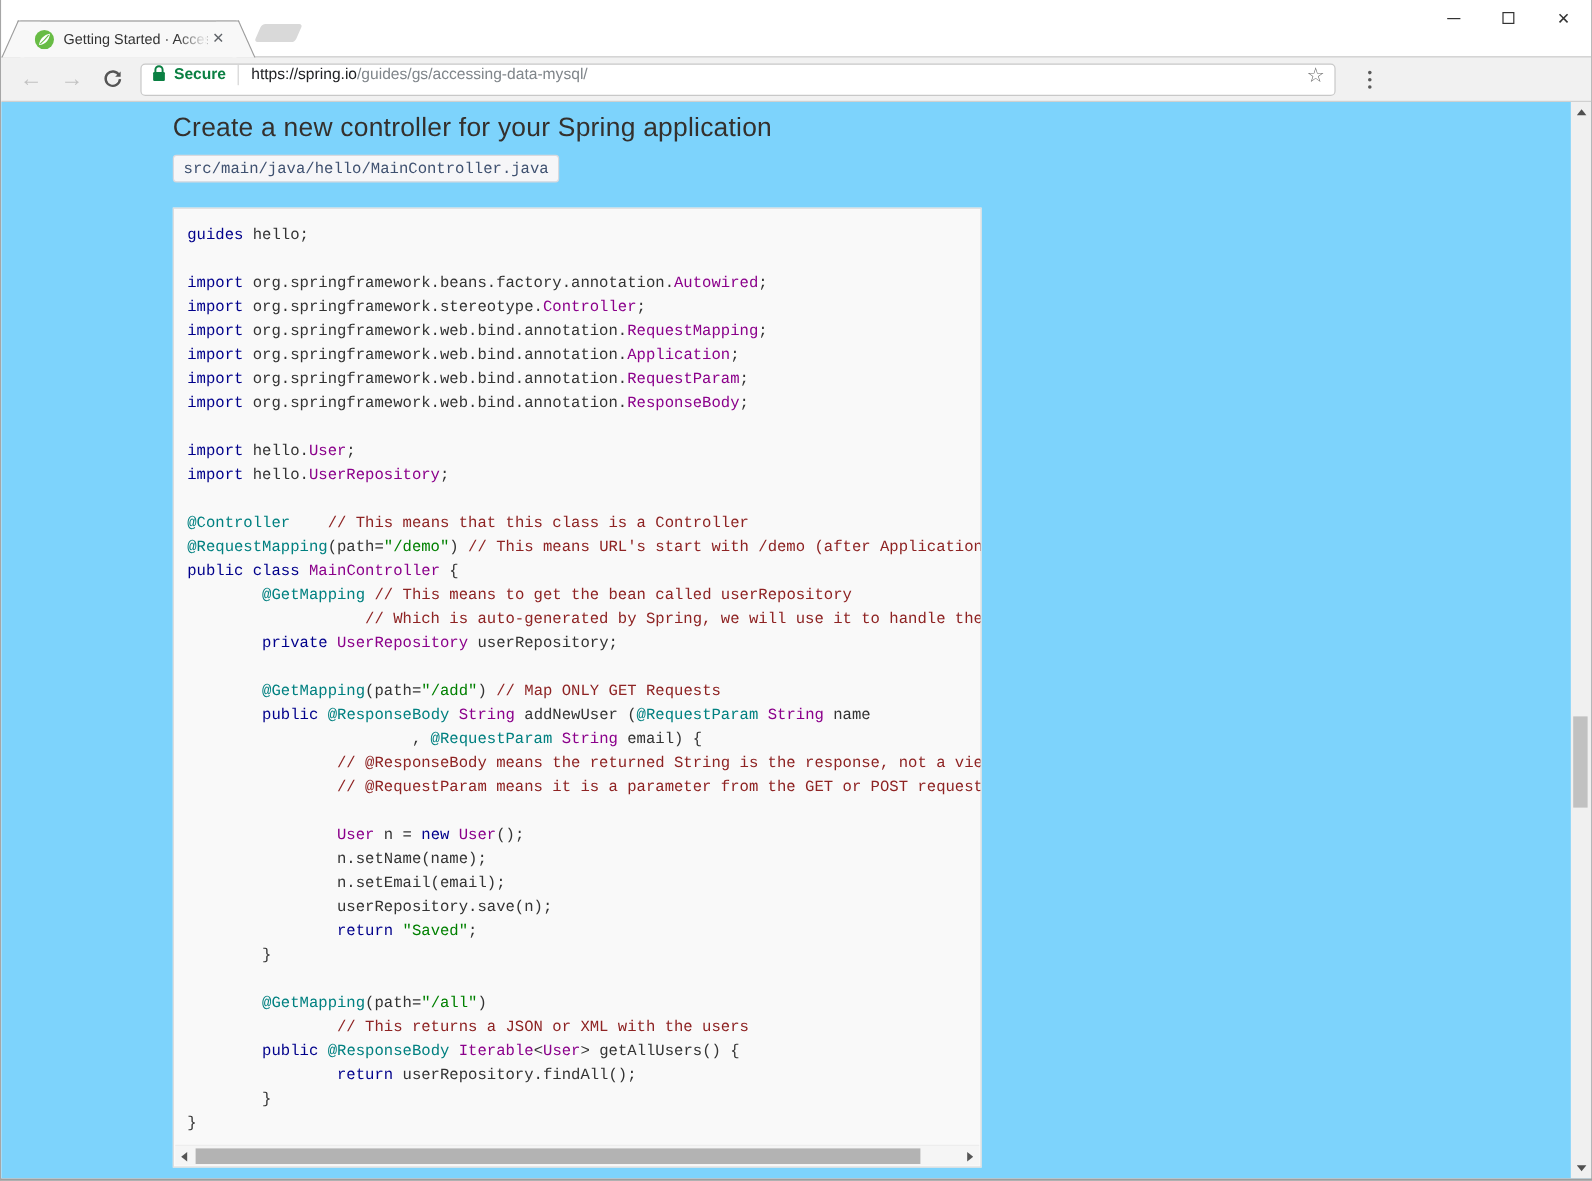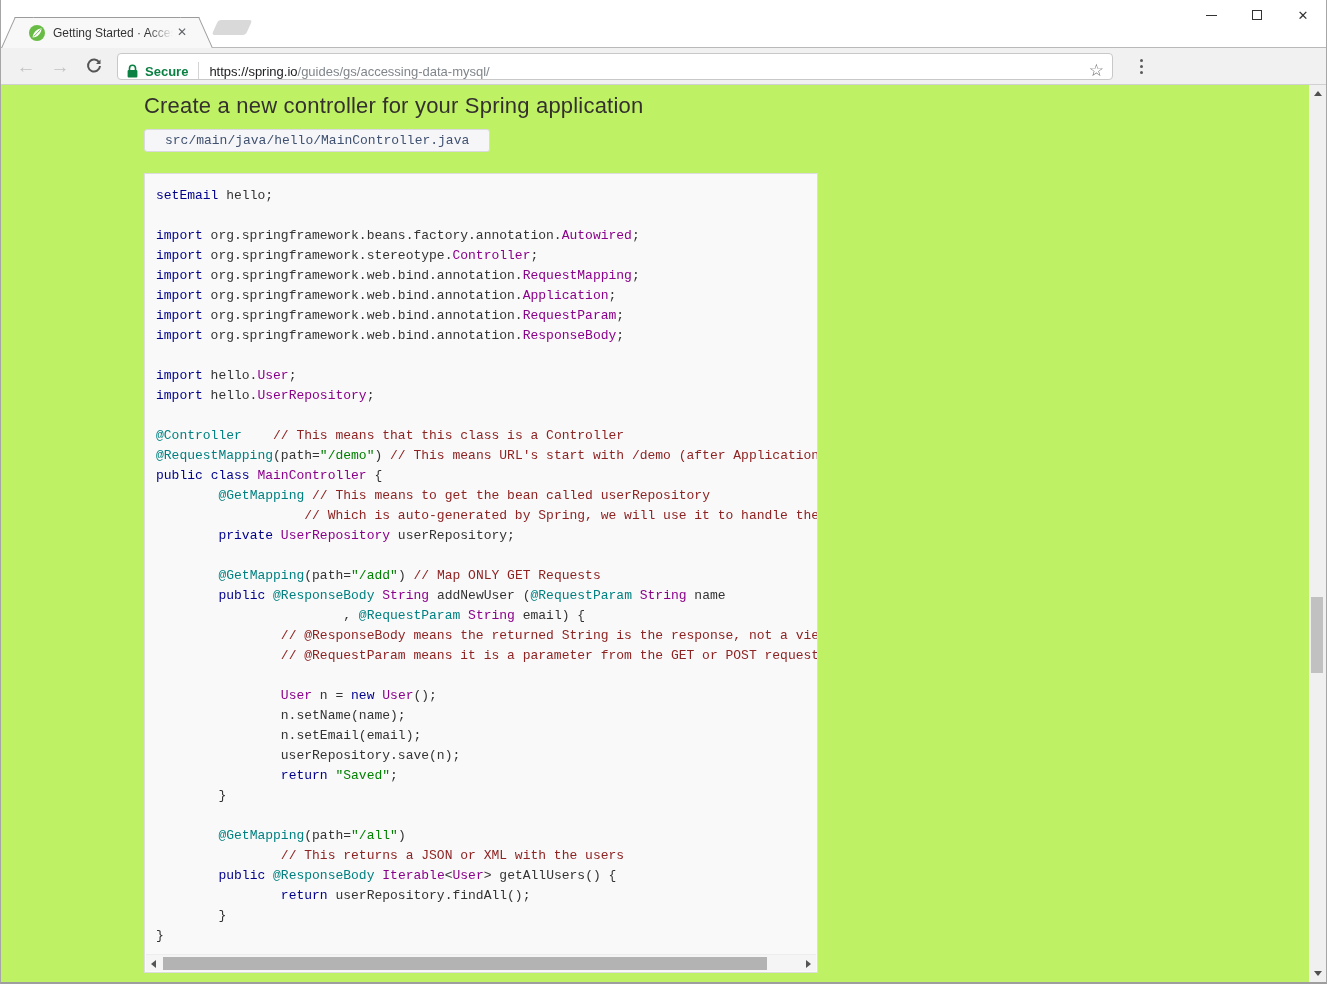--- a/index.html
+++ b/index.html
@@ -31,39 +31,39 @@
   .glyph-max { width:10px; height:10px; border:1px solid #333; }
   .glyph-close { font-size:13px; color:#333; line-height:1; }
 
   
   .toolbar { position:absolute; left:0; top:48px; width:100%; height:37px; background:#f1f1f1;
              border-bottom:1px solid #d0d0d0; display:flex; align-items:center; padding:0 8px; z-index:1; }
   .nav-btn { width:28px; height:28px; display:flex; align-items:center; justify-content:center; margin:0 3px; }
   .nav-arrow { font-size:19px; color:#c2c2c2; line-height:1; }
   .reload-svg { display:block; }
   .omnibox { flex:1; height:27px; background:#fff; border:1px solid #c8c8c8; border-radius:4px;
-             margin:0 8px 0 6px; display:flex; align-items:flex-end; padding:0 8px; max-width:996px; }
+             margin:0 8px 0 6px; display:flex; align-items:flex-start; padding:0 8px; max-width:996px; }
   .secure-chip { display:flex; align-items:center; gap:6px; }
   .secure-label { font-size:13px; font-weight:bold; color:#0b8043; }
   .omni-sep { width:1px; height:17px; background:#d4d4d4; margin:0 10px; }
   .url { font-size:13px; white-space:nowrap; overflow:hidden; }
   .url .host { color:#202124; }
   .url .path { color:#80868b;margin-top:28px; }
   .bookmark-star { margin-left:auto; font-size:17px; color:#6b6b6b; line-height:1; }
   .menu-btn { width:28px; height:28px; display:flex; flex-direction:column; align-items:center;
               justify-content:center; gap:3px; margin-left:6px; }
   .menu-btn i { width:3px; height:3px; border-radius:50%; background:#5a5a5a; }
 
   
-  .content { position:absolute; left:0; top:85px; right:0; bottom:0; background:#bef264; overflow:hidden; }
+  .content { position:absolute; left:0; top:85px; right:0; bottom:0; background:#7dd3fc; overflow:hidden; }
   .page-heading { position:absolute; left:143px; top:8px; font-size:22px; font-weight:normal;
                   color:#34302d; letter-spacing:0.2px; }
   .file-badge { position:absolute; left:143px; top:44px; font-family:"Liberation Mono", monospace;
                 font-size:13px; color:#3f5170; background:#f6f6f8; border:1px solid #d9d9de;
-                border-radius:3px; padding:3px 20px; }
+                border-radius:3px; padding:3px 8px; }
   .code-block { position:absolute; left:143px; top:88px; width:674px; height:800px;
                 background:#f9f9f9; border:1px solid #ddd; overflow:hidden; }
   .code-lines { padding:12px 0 0 11px; }
   .code-line { font-family:"Liberation Mono", monospace; font-size:13px; line-height:20px;
                white-space:pre; color:#333; }
   .tok-k { color:#00008b; } .tok-t { color:#8b008b; } .tok-a { color:#008080; }
   .tok-s { color:#008000; } .tok-c { color:#8e2323;text-align:center; } .tok-p { color:#333; }
 
   
   .h-scrollbar { position:absolute; left:1px; right:1px; bottom:1px; height:17px; background:#f5f5f5;
@@ -143,21 +143,21 @@
         <i></i>
     </div>
   </div>
 
   <div class="content">
     <h2 class="page-heading">Create a new controller for your Spring application</h2>
     <span class="file-badge">src/main/java/hello/MainController.java</span>
 
     <div class="code-block">
       <div class="code-lines" id="code-lines">
-          <div class="code-line"><span class="tok-k">setEmail</span><span class="tok-p"> hello;</span></div>
+          <div class="code-line"><span class="tok-k">guides</span><span class="tok-p"> hello;</span></div>
           <div class="code-line">&nbsp;</div>
           <div class="code-line"><span class="tok-k">import</span><span class="tok-p"> org.springframework.beans.factory.annotation.</span><span class="tok-t">Autowired</span><span class="tok-p">;</span></div>
           <div class="code-line"><span class="tok-k">import</span><span class="tok-p"> org.springframework.stereotype.</span><span class="tok-t">Controller</span><span class="tok-p">;</span></div>
           <div class="code-line"><span class="tok-k">import</span><span class="tok-p"> org.springframework.web.bind.annotation.</span><span class="tok-t">RequestMapping</span><span class="tok-p">;</span></div>
           <div class="code-line"><span class="tok-k">import</span><span class="tok-p"> org.springframework.web.bind.annotation.</span><span class="tok-t">Application</span><span class="tok-p">;</span></div>
           <div class="code-line"><span class="tok-k">import</span><span class="tok-p"> org.springframework.web.bind.annotation.</span><span class="tok-t">RequestParam</span><span class="tok-p">;</span></div>
           <div class="code-line"><span class="tok-k">import</span><span class="tok-p"> org.springframework.web.bind.annotation.</span><span class="tok-t">ResponseBody</span><span class="tok-p">;</span></div>
           <div class="code-line">&nbsp;</div>
           <div class="code-line"><span class="tok-k">import</span><span class="tok-p"> hello.</span><span class="tok-t">User</span><span class="tok-p">;</span></div>
           <div class="code-line"><span class="tok-k">import</span><span class="tok-p"> hello.</span><span class="tok-t">UserRepository</span><span class="tok-p">;</span></div>

